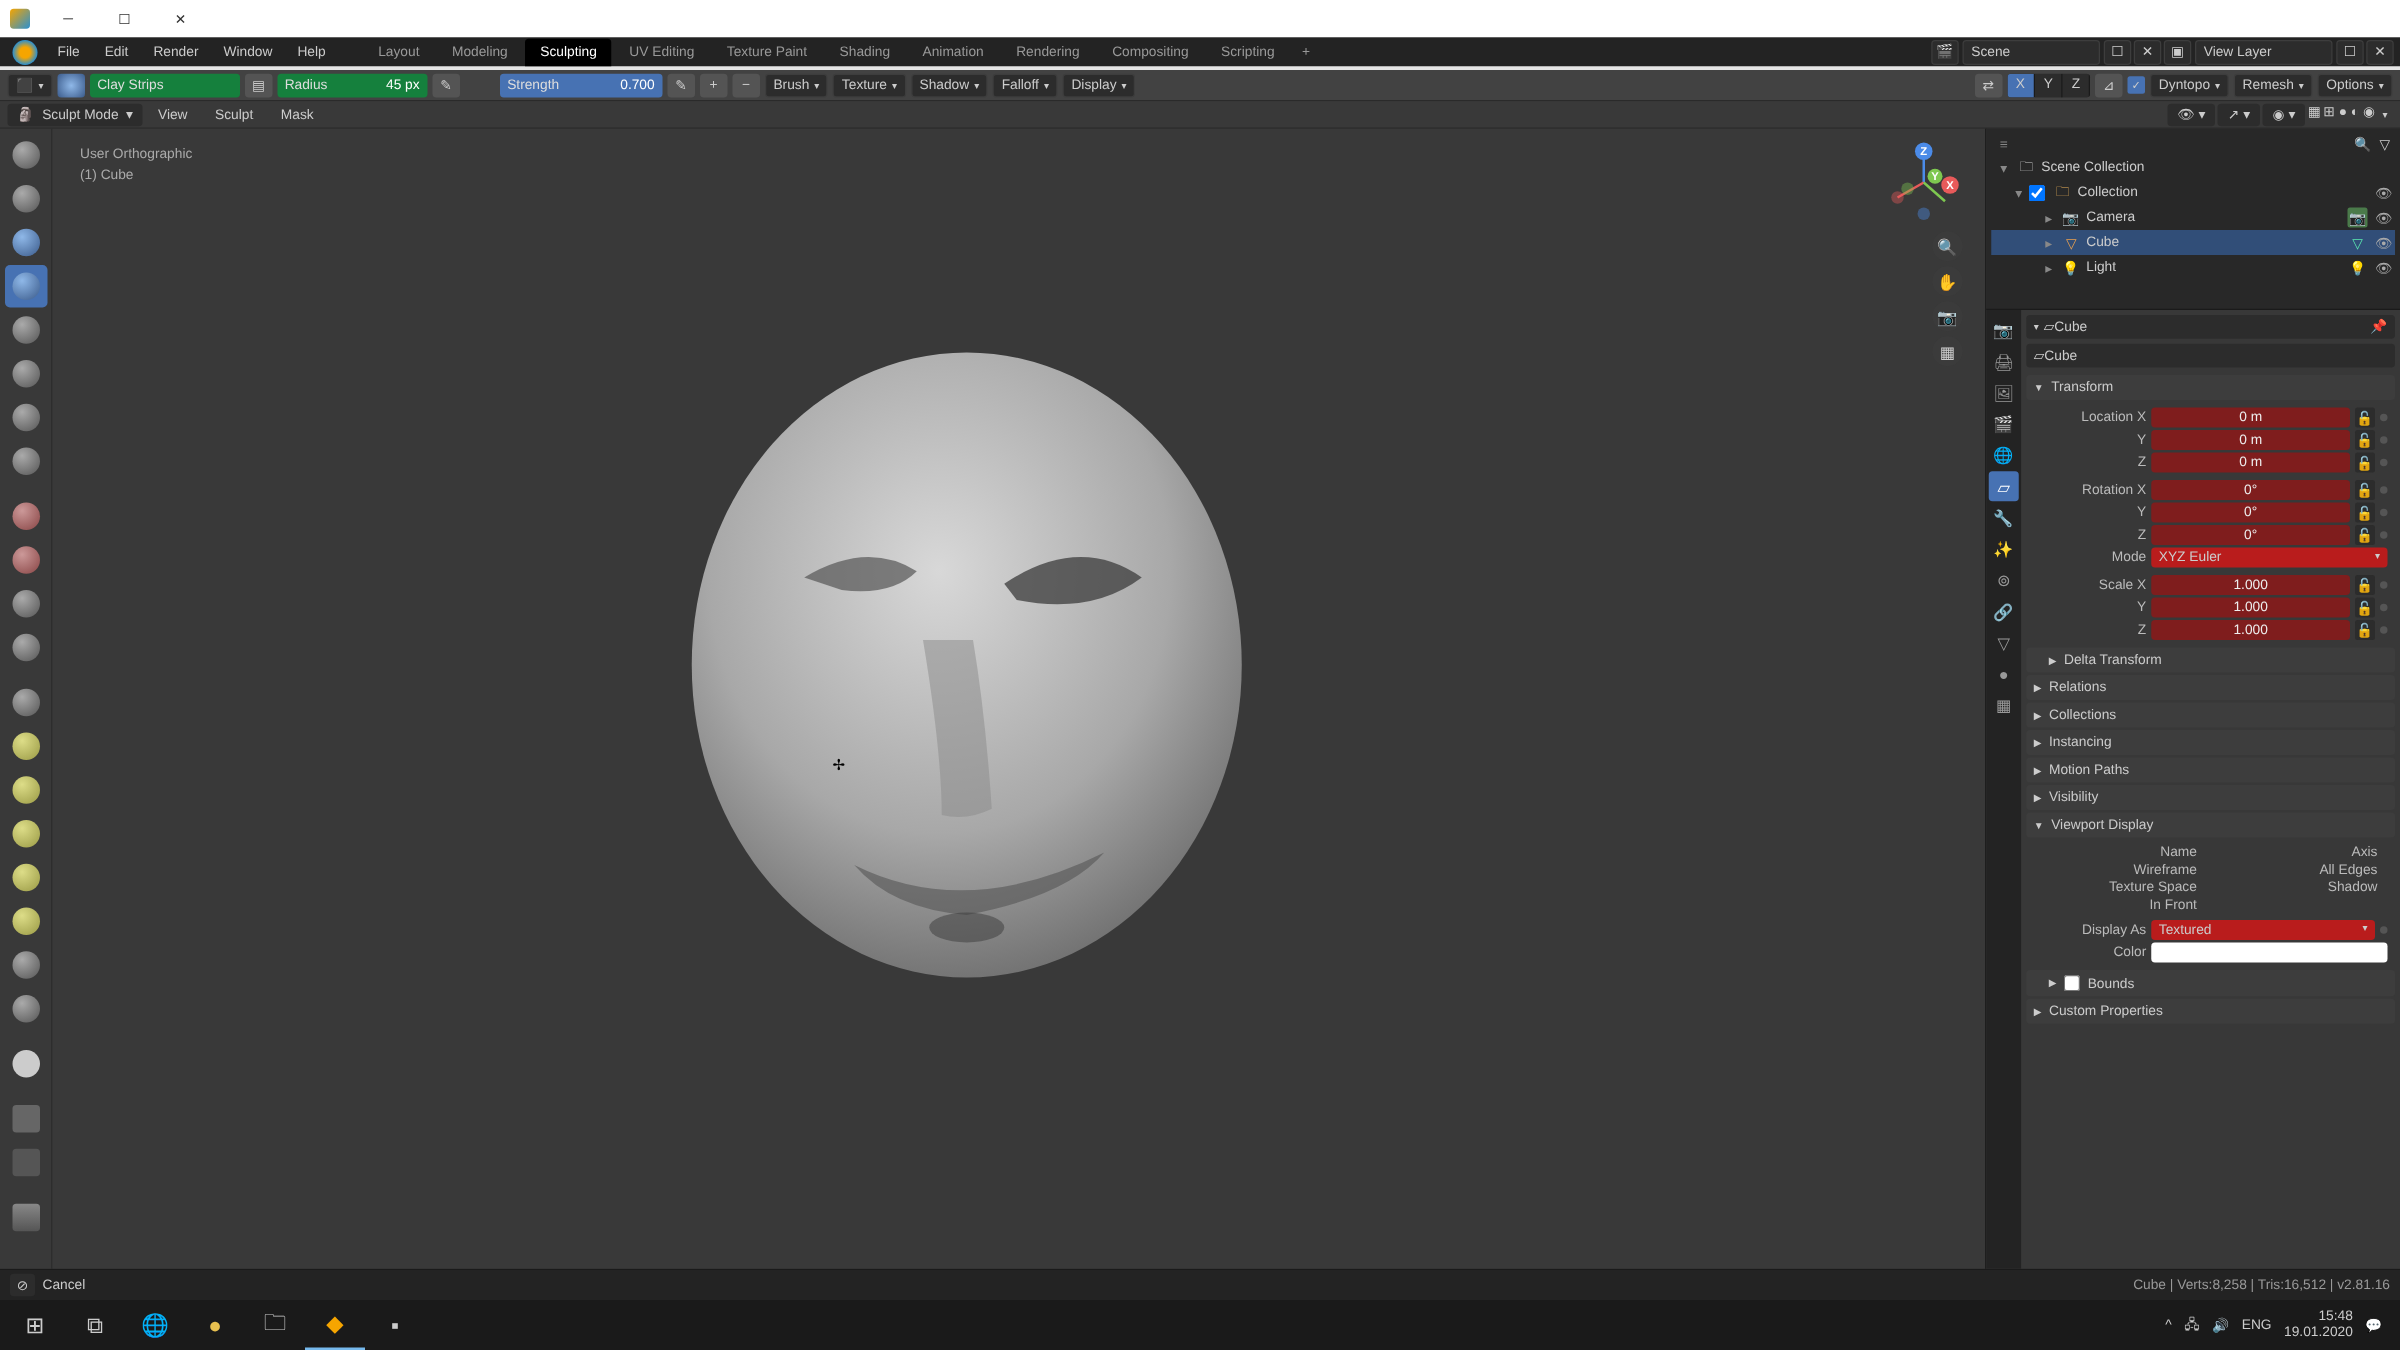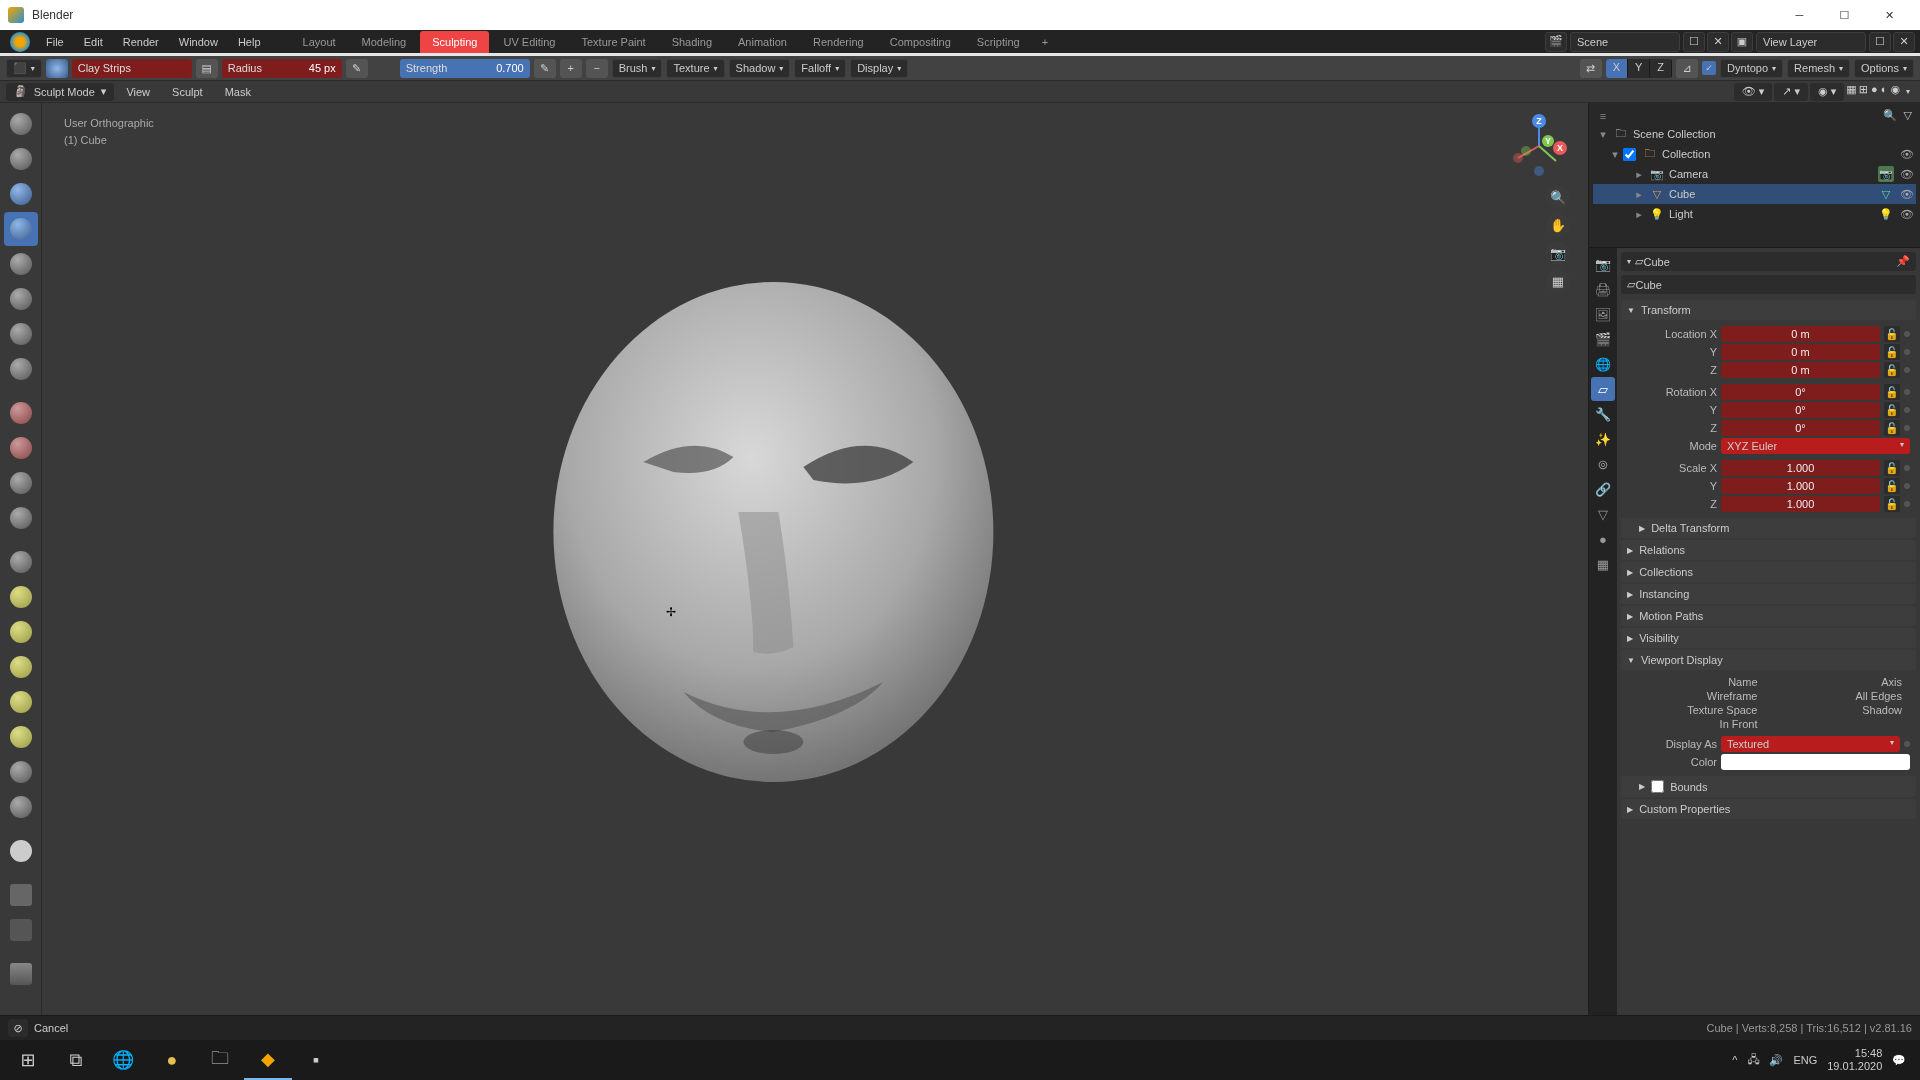--- a/index.html
+++ b/index.html
@@ -11,30 +11,30 @@
 .titlebar .title { flex: 1; font-size: 12px; }
 .titlebar .winbtn { width: 45px; height: 30px; display: flex; align-items: center; justify-content: center; cursor: pointer; }
 
 
 .menubar { height: 26px; background: #232323; display: flex; align-items: center; padding: 0 4px; border-bottom: 3px solid #e5e5e5; }
 .menubar .bicon { width: 20px; height: 20px; margin: 0 6px; background: radial-gradient(circle,#f6a500 30%,#2a90d1 70%); border-radius: 50%; }
 .menubar .mitem { padding: 5px 10px; cursor: pointer; color: #ccc; }
 .menubar .spacer { flex: 1; }
 .menubar .tabs { display: flex; gap: 2px; margin-left: 20px; }
 .menubar .tab { padding: 5px 12px; cursor: pointer; color: #999; border-radius: 3px 3px 0 0; }
-.menubar .tab.active { background: #ef4444; color: #fff; }
+.menubar .tab.active { background: #000000; color: #fff; }
 .menubar .tab.add { padding: 5px 8px; }
 .menubar .right-field { display: flex; align-items: center; background: #2c2c2c; border: 1px solid #3d3d3d; border-radius: 3px; padding: 1px 6px; margin: 0 2px; height: 20px; }
 .menubar .iconbtn { width: 22px; height: 20px; display: flex; align-items: center; justify-content: center; background: #2c2c2c; border: 1px solid #3d3d3d; border-radius: 3px; margin: 0 1px; cursor: pointer; }
 
 
 .toolheader { height: 25px; background: #424242; display: flex; align-items: center; padding: 0 6px; gap: 4px; border-bottom: 1px solid #2a2a2a; }
 .toolheader .dd { display: flex; align-items: center; background: #2c2c2c; border: 1px solid #3d3d3d; border-radius: 3px; padding: 2px 6px; height: 19px; cursor: pointer; }
 .toolheader .dd .chev { margin-left: 4px; font-size: 8px; }
-.toolheader .field { display: flex; align-items: center; background: #7f1d1d; border-radius: 3px; height: 19px; overflow: hidden; }
+.toolheader .field { display: flex; align-items: center; background: #15803d; border-radius: 3px; height: 19px; overflow: hidden; }
 .toolheader .field .lbl { padding: 0 6px; color: #ddd; }
 .toolheader .field .val { padding: 0 6px; color: #fff; }
 .toolheader .field.highlight { background: #4772b3; margin-left: 28px; }
 .toolheader .iconsq { width: 22px; height: 19px; background: #545454; border-radius: 3px; display: flex; align-items: center; justify-content: center; cursor: pointer; }
 .toolheader .pill { display: flex; background: #2c2c2c; border-radius: 3px; overflow: hidden; height: 19px; }
 .toolheader .pill span { padding: 2px 7px; cursor: pointer; border-right: 1px solid #1a1a1a; }
 .toolheader .pill span.on { background: #4772b3; }
 .toolheader .chk { width: 14px; height: 14px; background: #4772b3; border-radius: 2px; display: flex; align-items: center; justify-content: center; font-size: 9px; }
 
 
@@ -116,21 +116,20 @@
 
 ::-webkit-scrollbar { width: 8px; }
 ::-webkit-scrollbar-track { background: #2a2a2a; }
 ::-webkit-scrollbar-thumb { background: #555; border-radius: 4px; }
 </style>
 </head>
 <body>
 
 <div class="titlebar">
   <div class="logo"></div>
-  <div class="title">Blender</div>
   <div class="winbtn">─</div>
   <div class="winbtn">☐</div>
   <div class="winbtn close">✕</div>
 </div>
 
 <div class="menubar">
   <div class="bicon"></div>
   <div class="mitem">File</div>
   <div class="mitem">Edit</div>
   <div class="mitem">Render</div>

